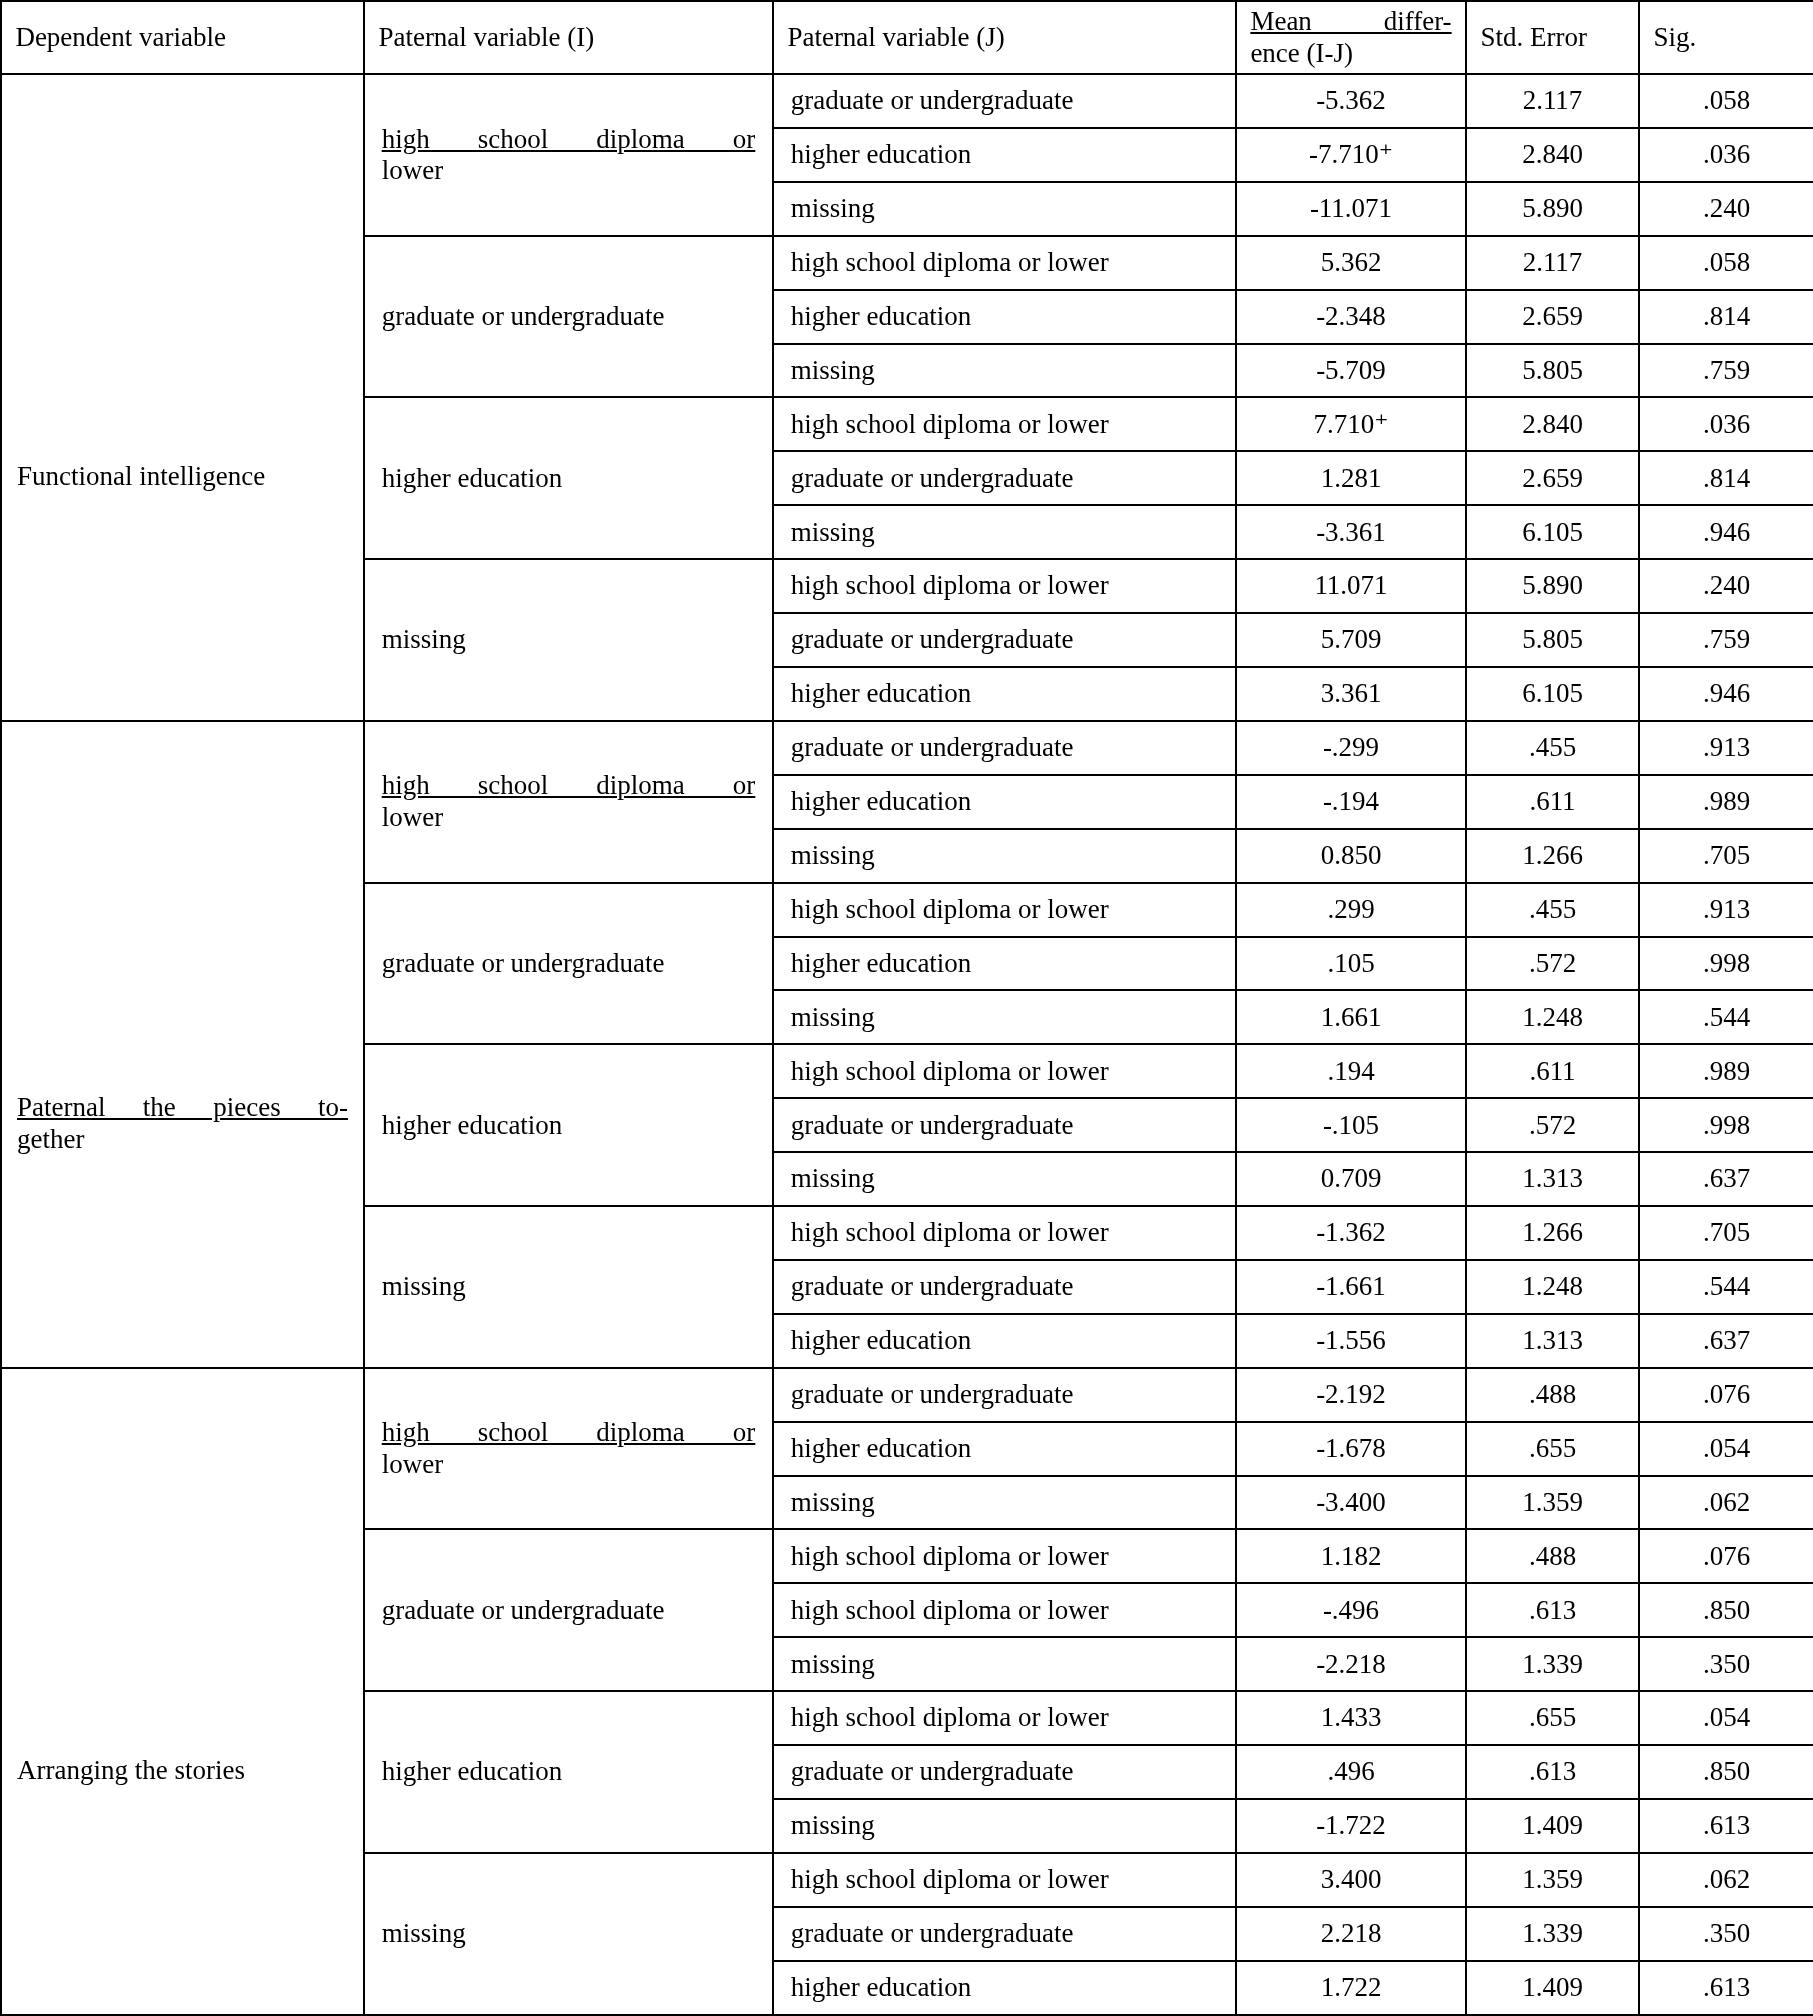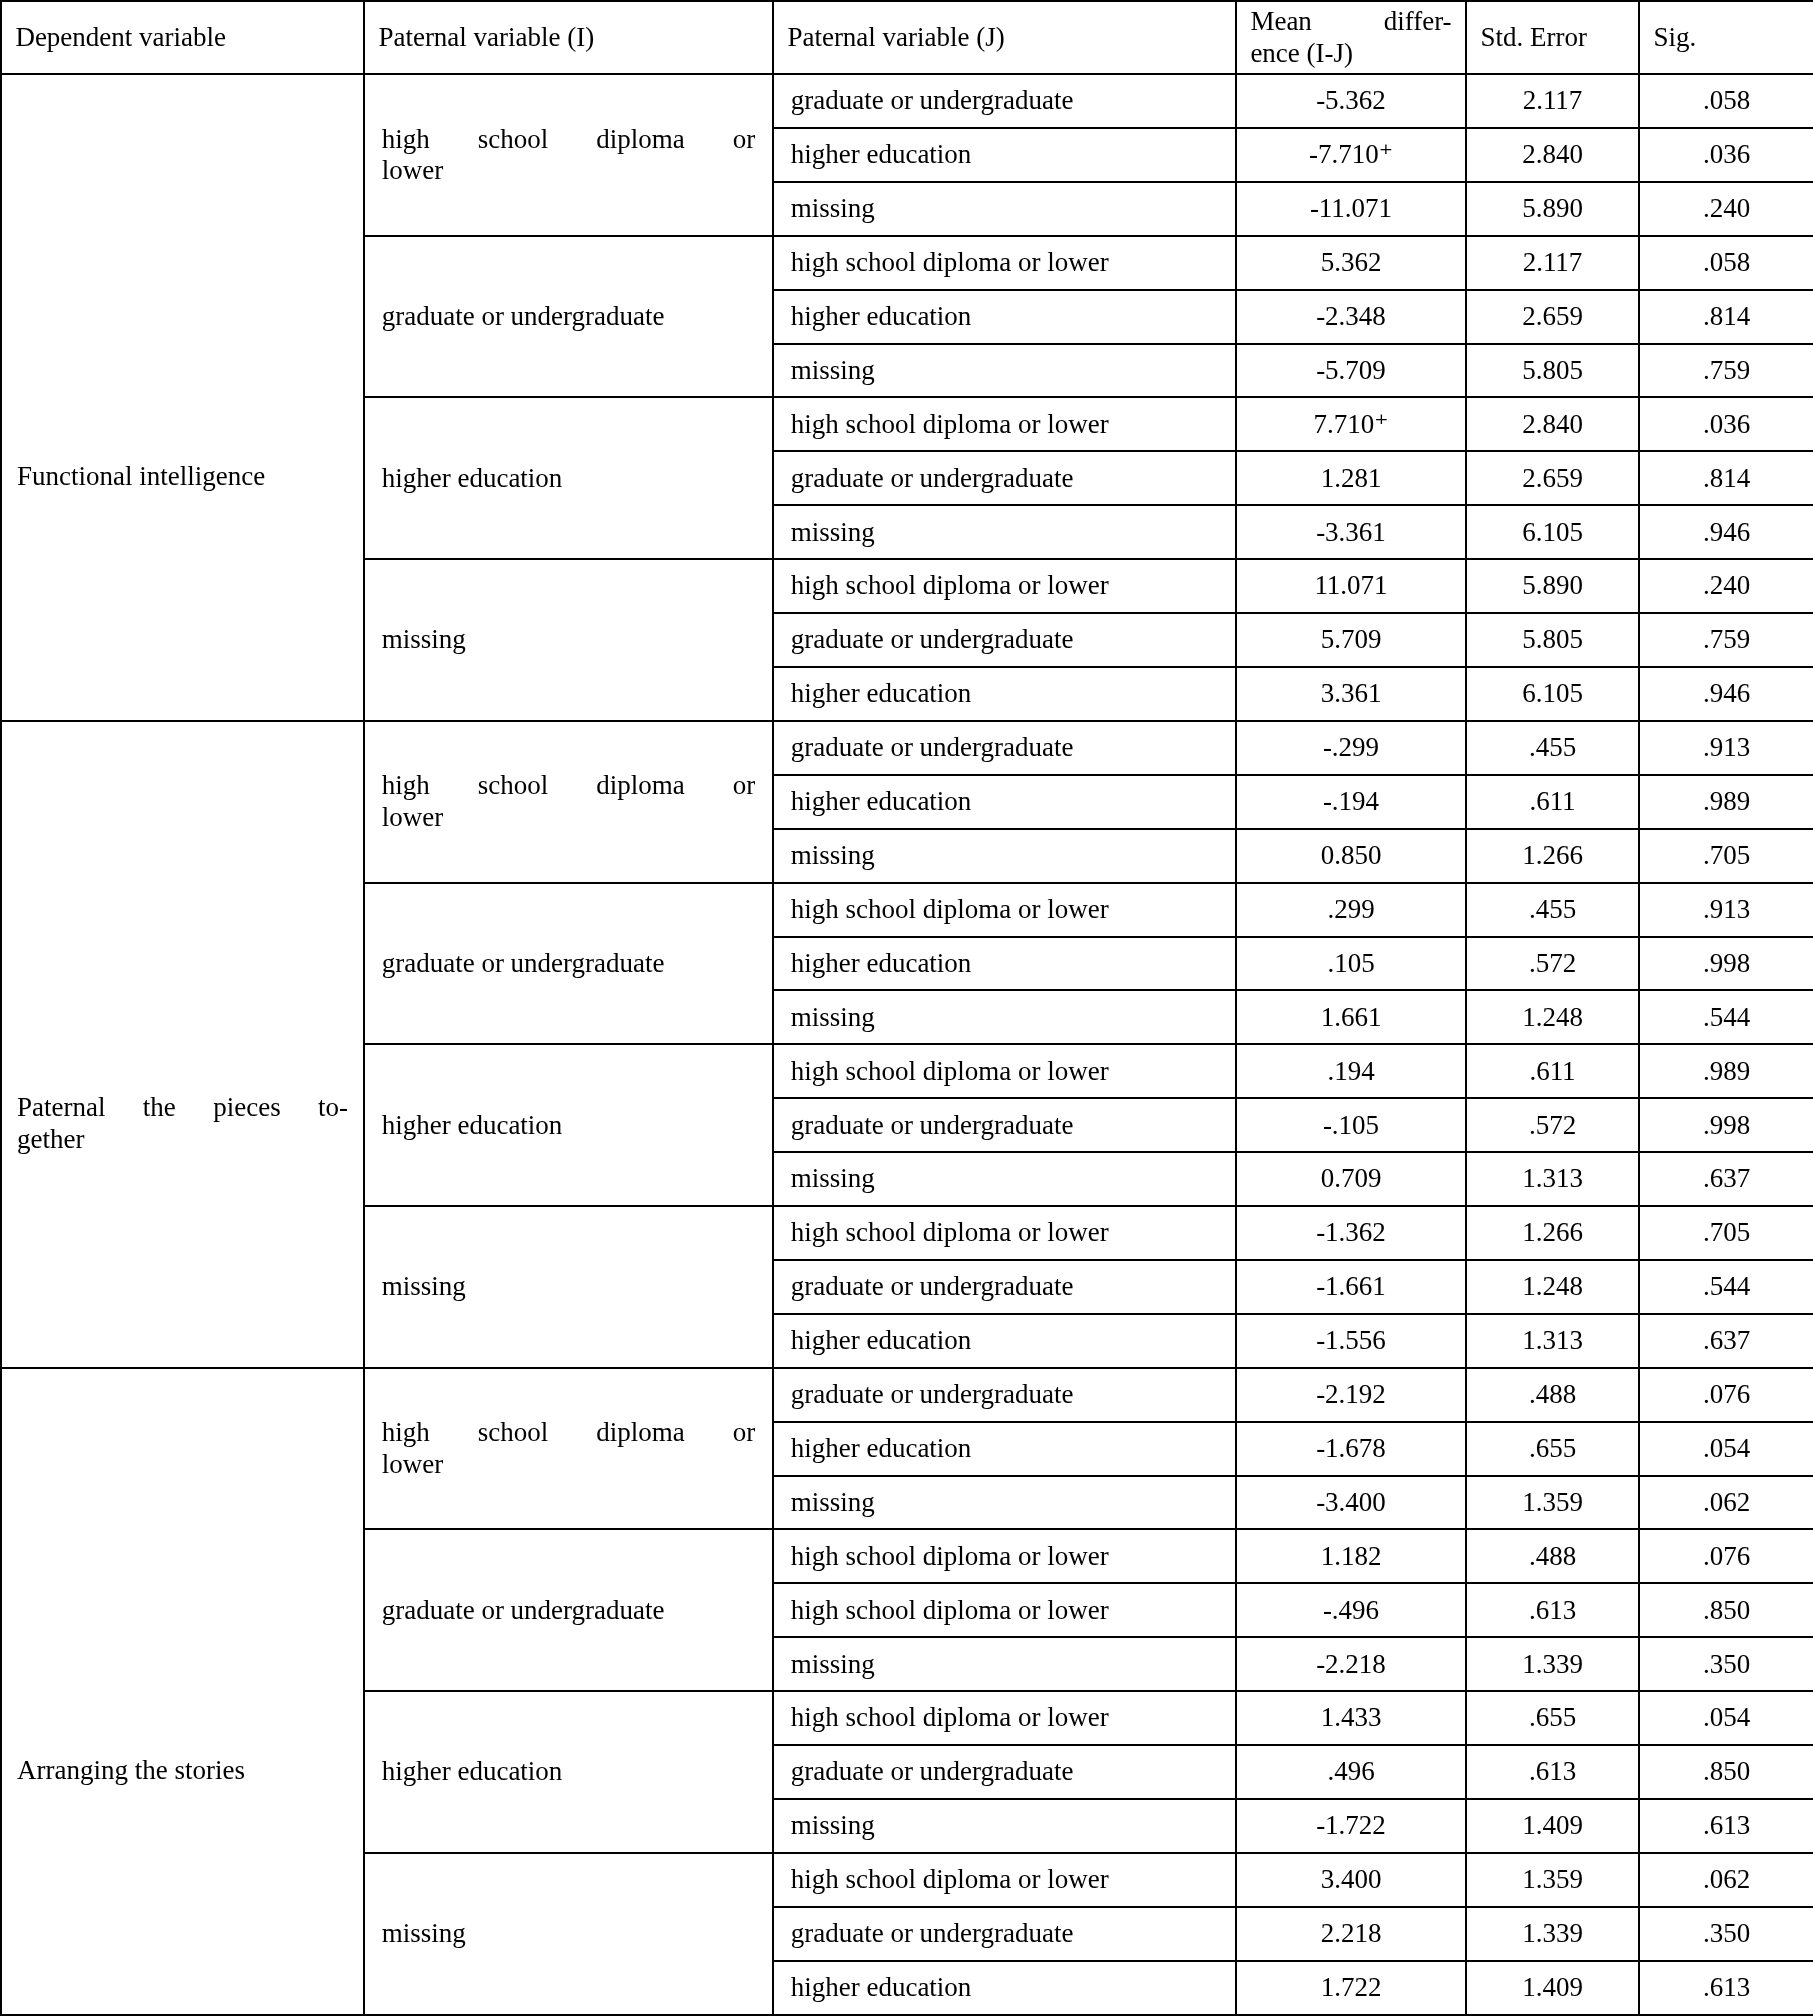--- a/index.html
+++ b/index.html
@@ -50,20 +50,21 @@
   }
   td.cell-num {
     text-align: center;
     padding: 3.3px 5px;
   }
   
   .jline {
     display: block;
     text-align: justify;
     text-align-last: justify;
+    text-decoration: underline;
   }
 </style>
 </head>
 <body>
 
 <table class="posthoc">
   <colgroup>
     <col style="width:363px">
     <col style="width:409px">
     <col style="width:463px">

